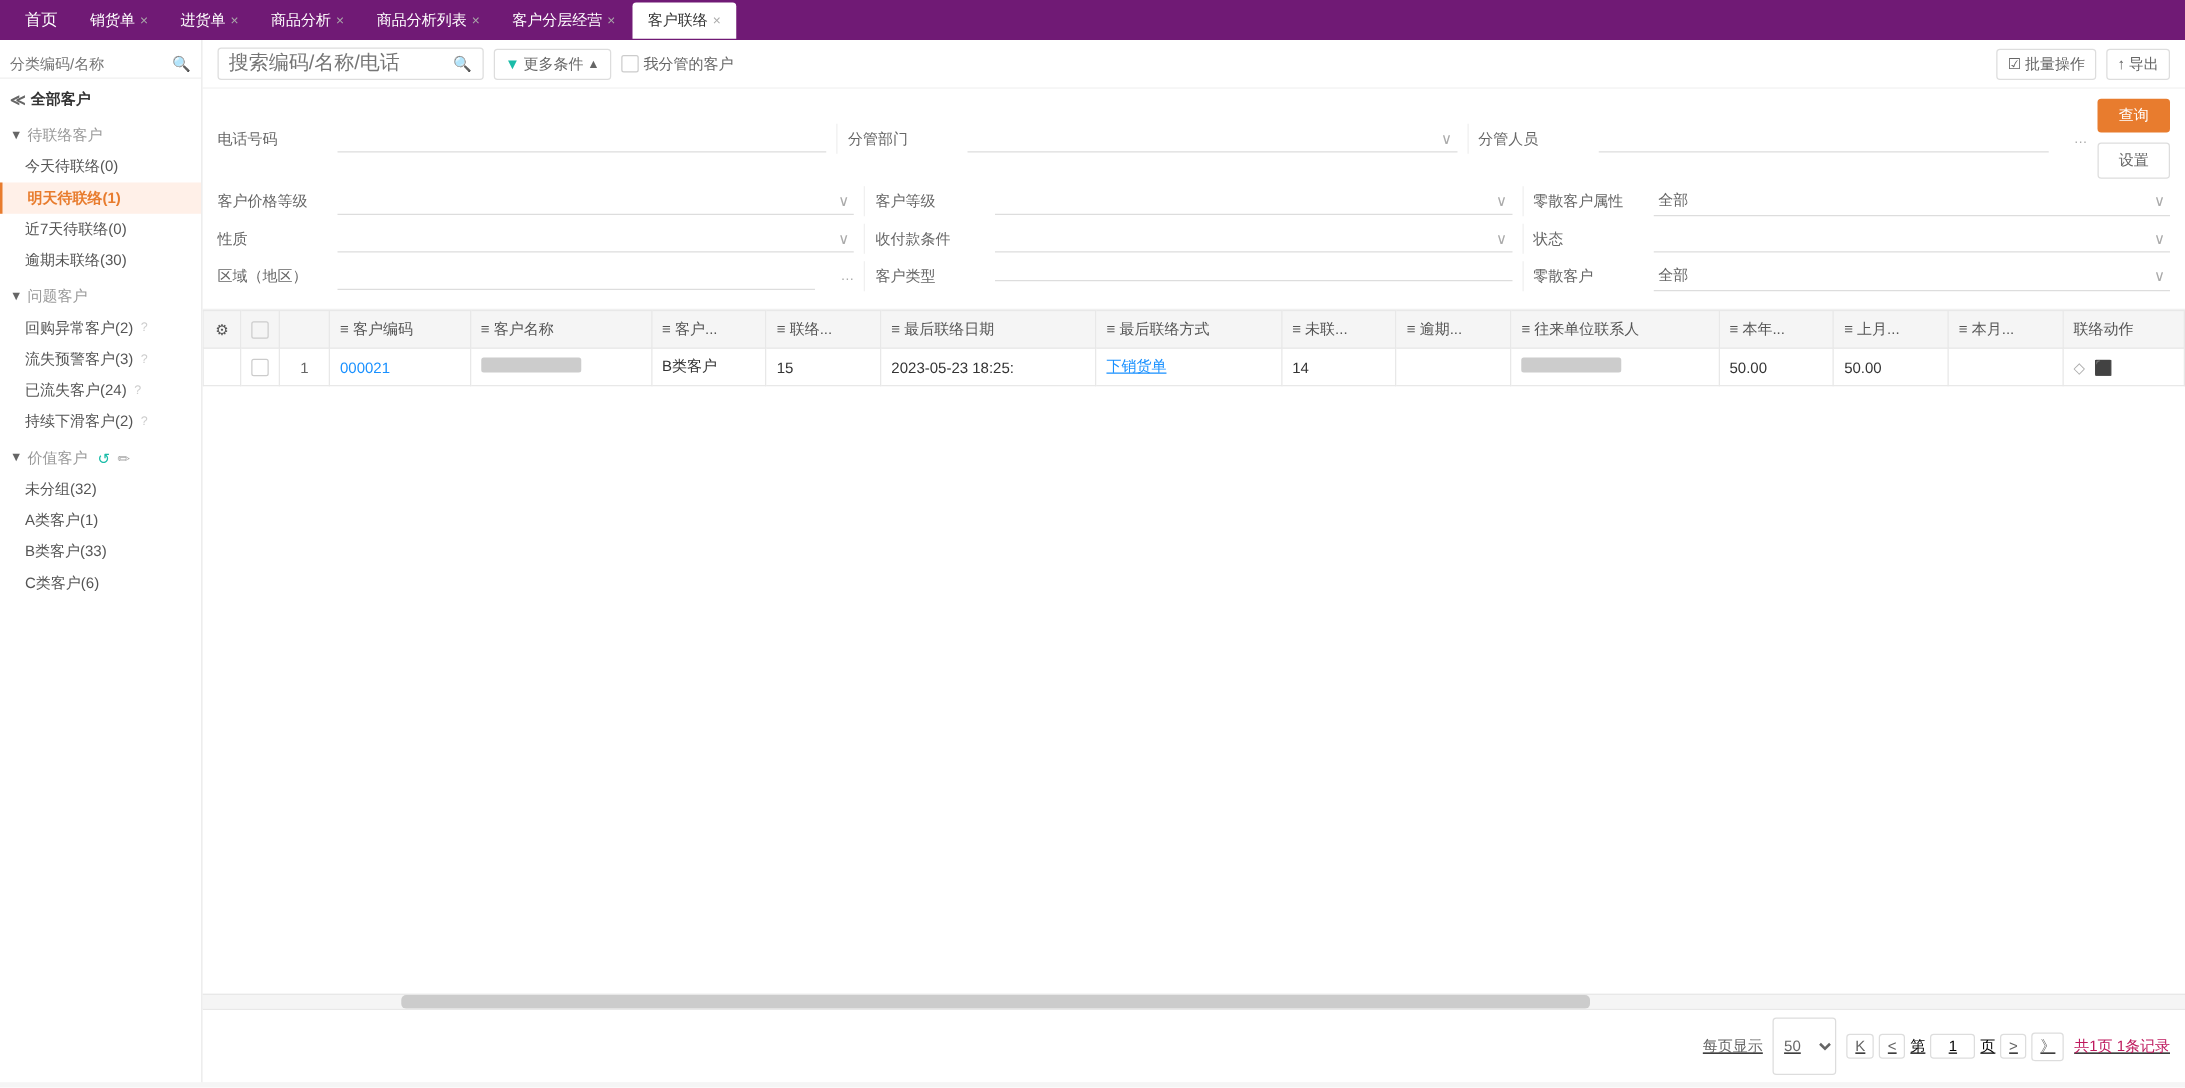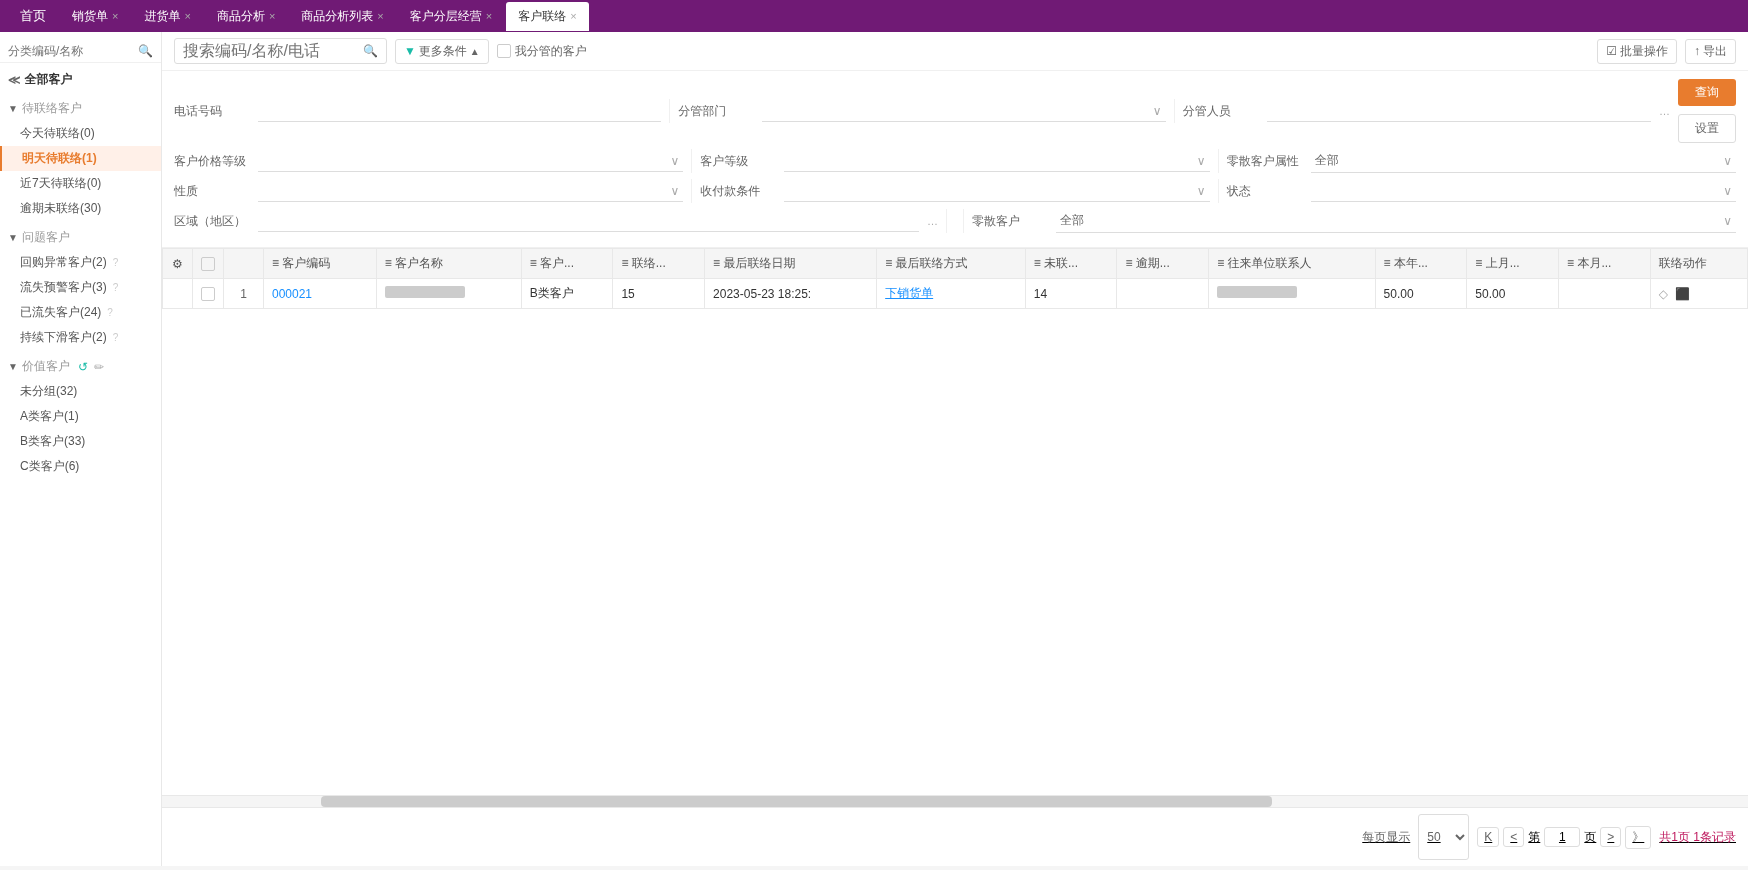--- a/index.html
+++ b/index.html
@@ -39,21 +39,21 @@
     .filter-btn { display: flex; align-items: center; gap: 3px; color: #666; cursor: pointer; border: 1px solid #ddd; border-radius: 3px; padding: 3px 8px; background: #fff; }
     .filter-btn .filter-icon { color: #1abca8; }
     .my-customers { display: flex; align-items: center; gap: 4px; color: #666; cursor: pointer; }
     .spacer { flex: 1; }
     .bulk-op { display: flex; align-items: center; gap: 3px; color: #666; cursor: pointer; border: 1px solid #ddd; border-radius: 3px; padding: 3px 8px; background: #fff; }
     .export-btn { display: flex; align-items: center; gap: 3px; color: #666; cursor: pointer; border: 1px solid #ddd; border-radius: 3px; padding: 3px 8px; background: #fff; }
 
     
     .filter-panel { background: #fff; border-bottom: 1px solid #f0f0f0; padding: 8px 12px; }
     .filter-row { display: flex; align-items: center; gap: 0; margin-bottom: 6px; }
-    .filter-field { display: flex; align-items: center; flex: 1; gap: 4px; }
+    .filter-field { display: flex; align-items: center; flex: 1; gap: 16px; }
     .filter-label { color: #666; white-space: nowrap; min-width: 80px; }
     .filter-input { border: none; border-bottom: 1px solid #ddd; outline: none; flex: 1; padding: 3px 4px; font-size: 12px; color: #666; background: transparent; min-width: 60px; }
     .filter-select { display: flex; align-items: center; border: none; border-bottom: 1px solid #ddd; flex: 1; padding: 3px 4px; cursor: pointer; color: #666; gap: 4px; }
     .filter-select .chevron { color: #aaa; margin-left: auto; }
     .filter-divider { width: 1px; height: 24px; background: #f0f0f0; margin: 0 8px; }
     .query-btn { background: #e87c2e; color: #fff; border: none; border-radius: 3px; padding: 5px 16px; cursor: pointer; white-space: nowrap; }
     .settings-btn { background: #fff; color: #666; border: 1px solid #ddd; border-radius: 3px; padding: 5px 16px; cursor: pointer; white-space: nowrap; margin-top: 4px; }
     .btn-group { display: flex; flex-direction: column; gap: 4px; margin-left: 8px; }
     .filter-suffix { color: #aaa; font-size: 11px; cursor: pointer; margin-left: 4px; }
 
@@ -284,20 +284,26 @@
         </div>
       </div>
 
       <div class="filter-row">
         <div class="filter-field">
           <span class="filter-label">区域（地区）</span>
           <input class="filter-input" type="text" value="" style="width: 120px;">
           <span class="filter-suffix">…</span>
         </div>
         <div class="filter-divider"></div>
+        <div class="filter-field">
+          <span class="filter-label">客户类型</span>
+          <div class="filter-select" style="width:180px;">
+            <span></span>
+          </div>
+        </div>
         <div class="filter-divider"></div>
         <div class="filter-field">
           <span class="filter-label">零散客户</span>
           <div class="filter-select" style="width:150px;">
             <span>全部</span>
             <span class="chevron">∨</span>
           </div>
         </div>
       </div>
     </div>

